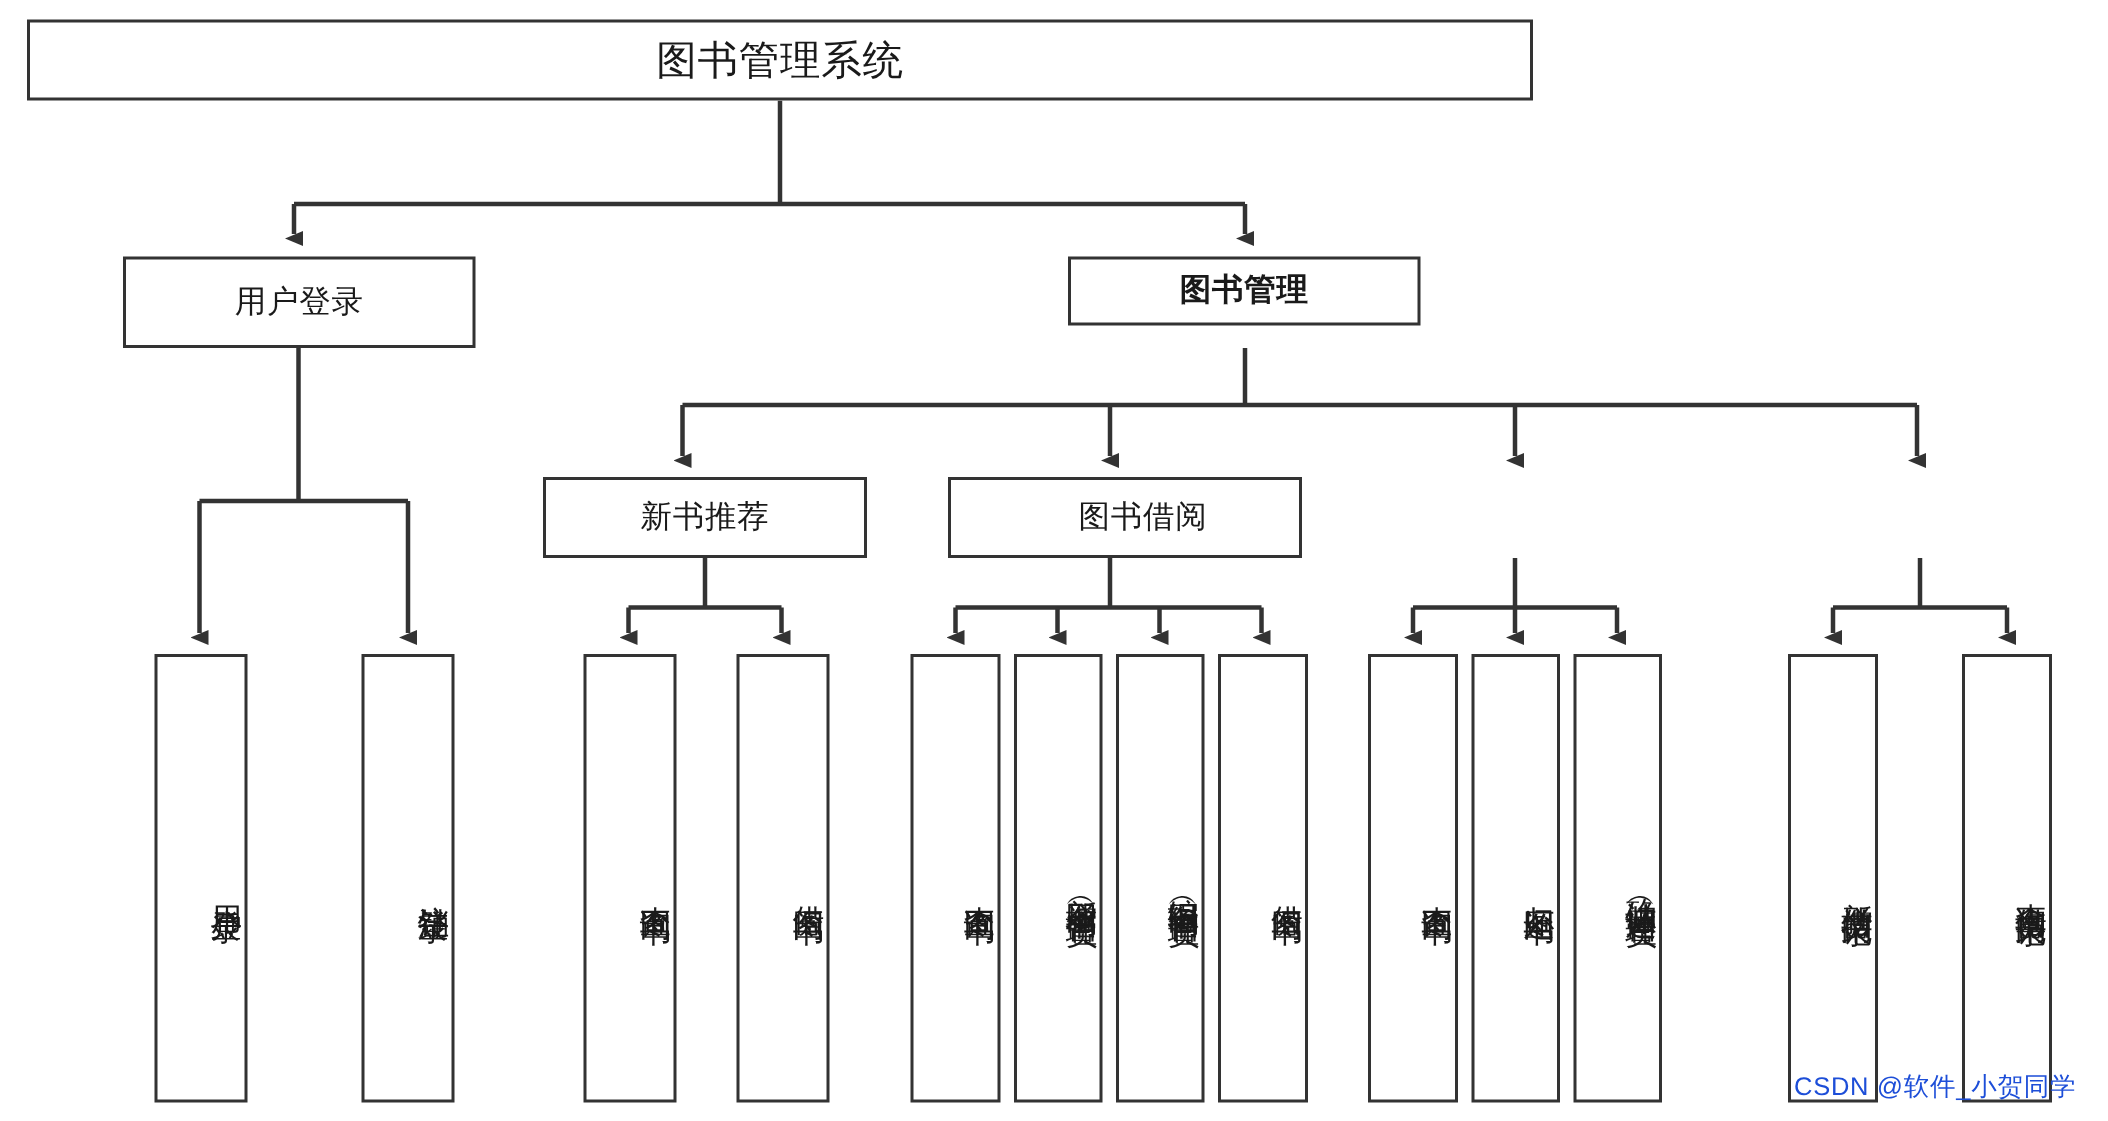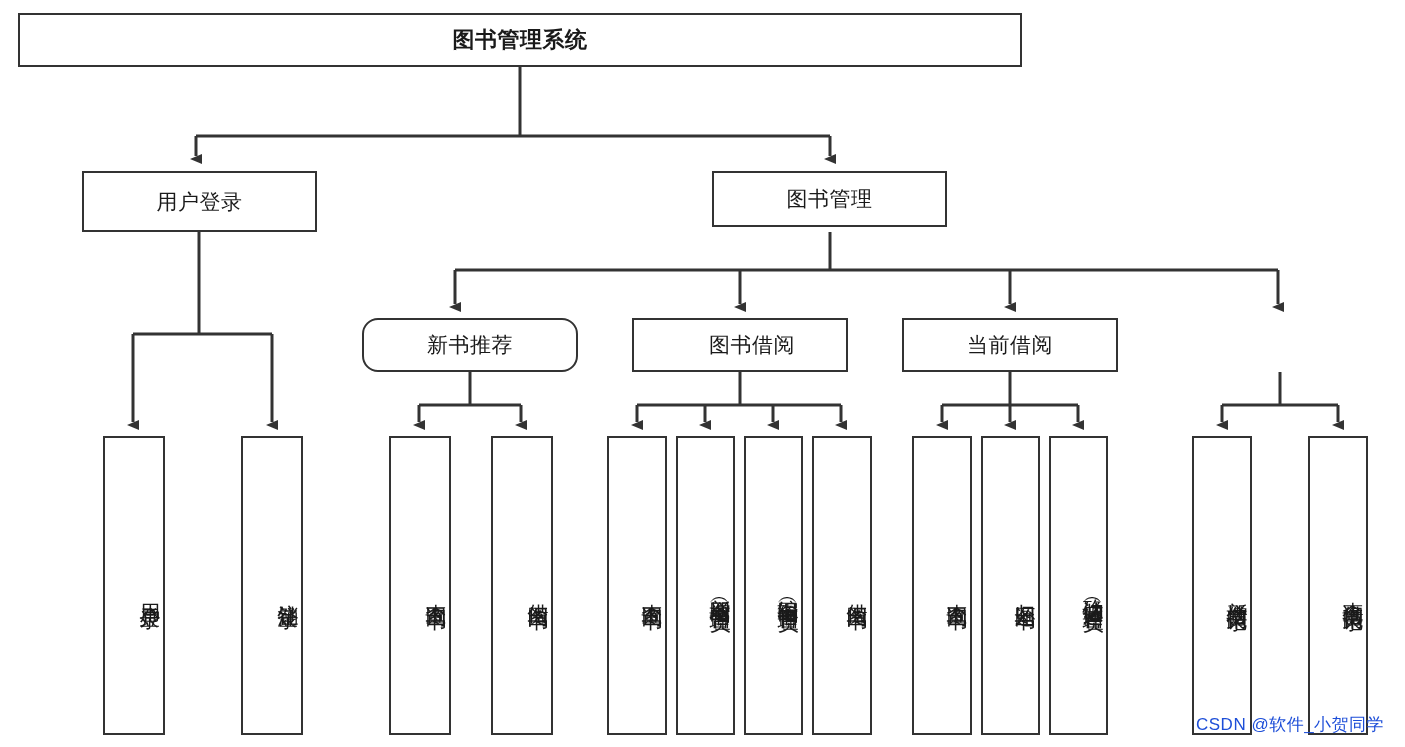--- a/index.html
+++ b/index.html
@@ -35,22 +35,21 @@
     align-items: center;
     justify-content: center;
     color: #1a1a1a;
   }
   .node.horiz {
     font-size: 21px;
     letter-spacing: 0.5px;
     line-height: 1.2;
   }
   .node.root {
-    font-size: 22px;
-    font-weight: bold;
+    font-size: 27px;
   }
   .node.vert {
     writing-mode: vertical-rl;
     text-orientation: upright;
     align-items: flex-start;
     justify-content: center;
     padding-top: 10px;
     font-size: 21px;
     line-height: 1.25;
     letter-spacing: 2px;
@@ -127,32 +126,29 @@
     </g>
   </svg>
 
   <div class="node horiz root" style="left:18px; top:13px; width:1004px; height:54px;">
     <span>图书管理系统</span>
   </div>
 
   <div class="node horiz" style="left:82px; top:171px; width:235px; height:61px;">
     <span>用户登录</span>
   </div>
-  <div class="node horiz" style="left:712px; top:171px; width:235px; height:56px;">
+  <div class="node horiz" style="left:712px; top:171px; width:235px; height:46px;font-weight:bold;">
     <span>图书管理</span>
   </div>
 
-  <div class="node horiz" style="left:362px; top:318px; width:216px; height:54px;border-radius:16px;">
+  <div class="node horiz" style="left:362px; top:318px; width:216px; height:54px;">
     <span>新书推荐</span>
   </div>
-  <div class="node horiz" style="left:632px; top:318px; width:216px; height:54px;padding-left:24px;">
+  <div class="node horiz" style="left:632px; top:318px; width:236px; height:54px;padding-left:24px;">
     <span>图书借阅</span>
-  </div>
-  <div class="node horiz" style="left:902px; top:318px; width:216px; height:54px;">
-    <span>当前借阅</span>
   </div>
 
   <div class="node vert" style="left:103px; top:436px; width:62px; height:299px;">
     <span class="vlabel">用户登录</span>
   </div>
   <div class="node vert" style="left:241px; top:436px; width:62px; height:299px;">
     <span class="vlabel">注销登录</span>
   </div>
 
   <div class="node vert" style="left:389px; top:436px; width:62px; height:299px;">

